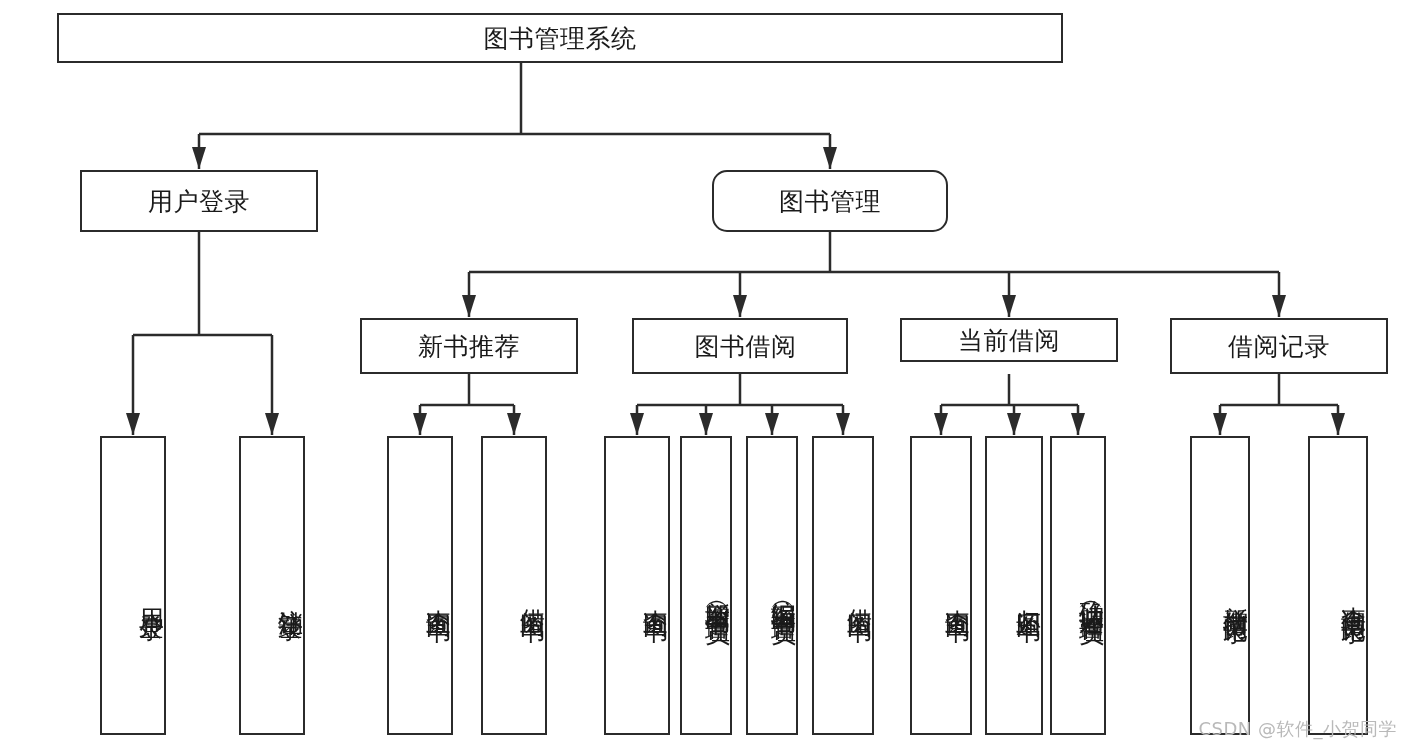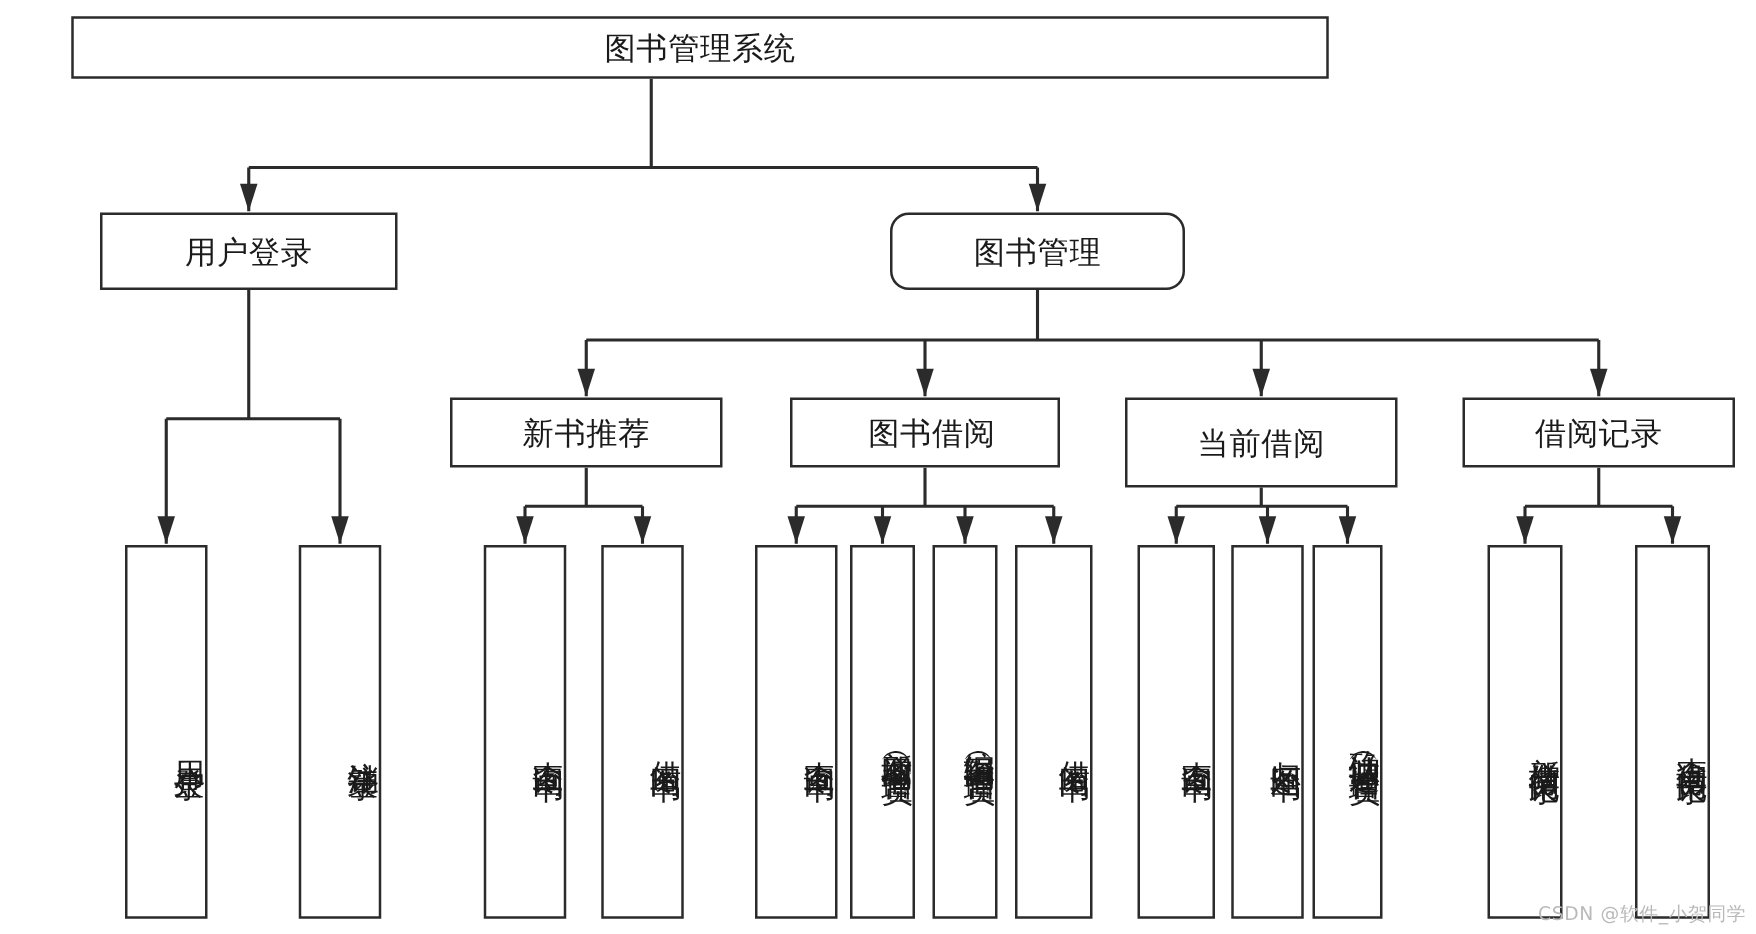--- a/index.html
+++ b/index.html
@@ -50,21 +50,21 @@
     justify-content: center;
   }
   .node .lbl {
     display: block;
     white-space: nowrap;
   }
   #watermark {
     position: absolute;
     right: 8px;
     bottom: 6px;
-    font-size: 15px;
+    font-size: 18px;
     color: #b9b9b9;
     letter-spacing: 0.5px;
     white-space: nowrap;
     font-family: "DejaVu Sans", "Liberation Sans", sans-serif;
     text-align: center;
   }
 </style>
 </head>
 <body>
 
@@ -138,21 +138,21 @@
   </div>
 
   <div class="node horiz" id="n-new_book_rec" style="left: 360px; top: 318px; width: 218px; height: 56px; font-family: Liberation Mono, monospace;">
     <span class="lbl">新书推荐</span>
   </div>
 
   <div class="node horiz" id="n-book_borrow" style="left: 632px; top: 318px; width: 216px; height: 56px; padding-left: 11px;">
     <span class="lbl">图书借阅</span>
   </div>
 
-  <div class="node horiz" id="n-current_borrow" style="left: 900px; top: 318px; width: 218px; height: 72px;">
+  <div class="node horiz" id="n-current_borrow" style="left: 900px; top: 318px; width: 218px; height: 44px;">
     <span class="lbl">当前借阅</span>
   </div>
 
   <div class="node horiz" id="n-borrow_record" style="left: 1170px; top: 318px; width: 218px; height: 56px;">
     <span class="lbl">借阅记录</span>
   </div>
 
   <div class="node vert" id="n-leaf_user_login" style="left: 100px; top: 436px; width: 66px; height: 299px;">
     <span class="lbl">用户登录</span>
   </div>

